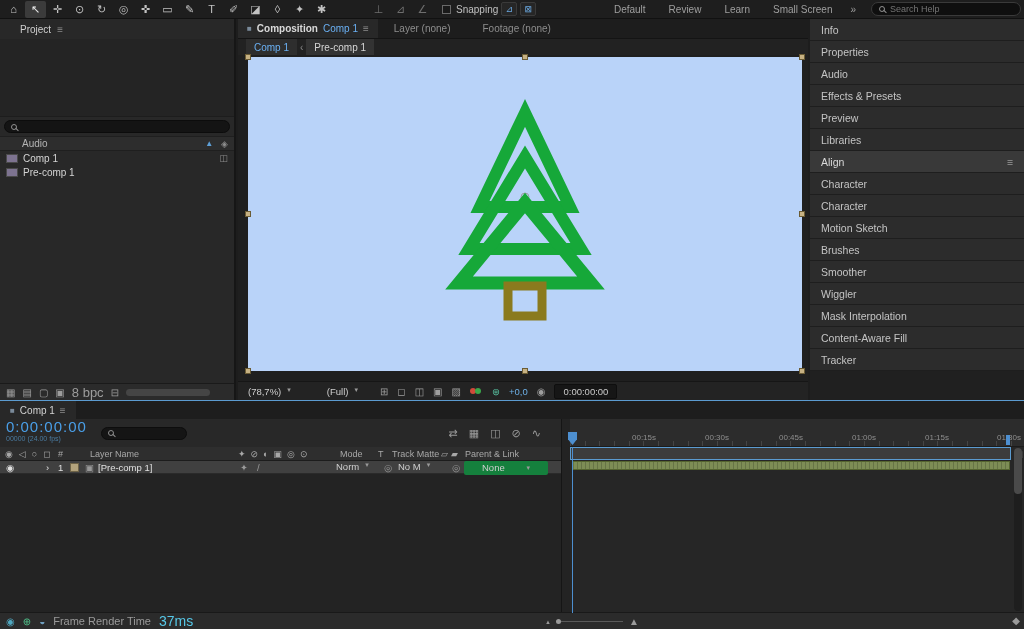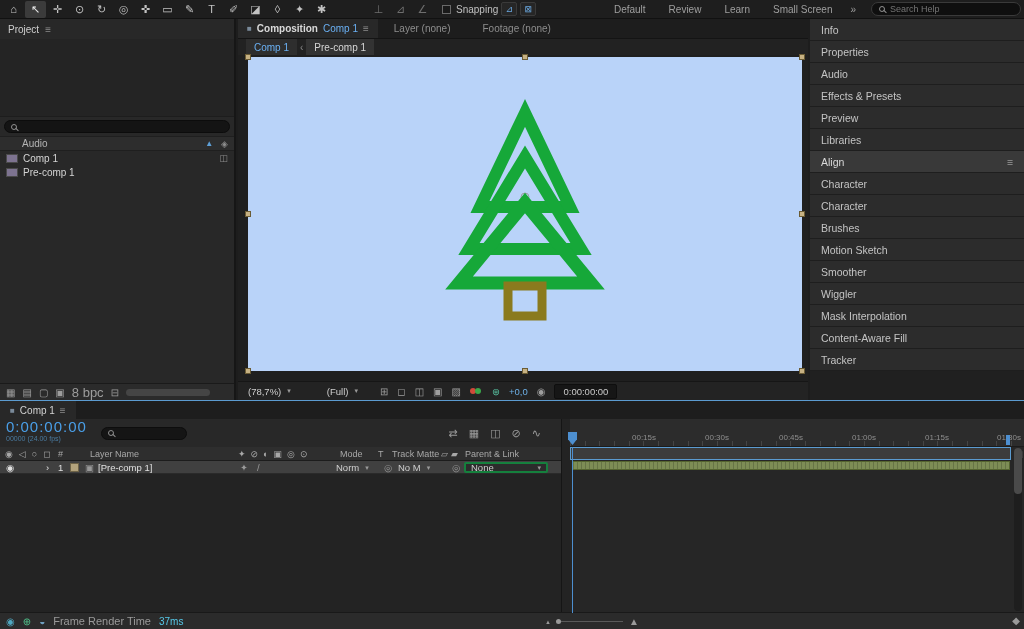--- a/index.html
+++ b/index.html
@@ -14,21 +14,21 @@
 .tool.active{background:#3b3b3b;color:#eee}
 .tool.dim{color:#6e6e6e}
 .chk{width:9px;height:9px;border:1px solid #6a6a6a;background:#1a1a1a;margin:0 4px 0 8px}
 .snapbtn{width:16px;height:14px;border:1px solid #3a3a3a;border-radius:2px;display:flex;align-items:center;justify-content:center;font-size:9px;color:#6aa8e0;margin-left:2px;background:#262626}
 .ws{color:#9f9f9f;font-size:10px;padding:0 11px}
 .searchbox{display:flex;align-items:center;gap:5px;background:#0f0f0f;border:1px solid #3a3a3a;border-radius:8px;height:14px;width:150px;padding:0 7px;margin-left:8px}
 .mag{width:6px;height:6px;border:1px solid #8f8f8f;border-radius:50%;position:relative;flex:0 0 auto}
 .mag::after{content:"";position:absolute;width:4px;height:1px;background:#8f8f8f;right:-3px;bottom:-1px;transform:rotate(45deg)}
 
 #project{position:absolute;left:0;top:19px;width:236px;height:381px;background:#282828;border-right:2px solid #161616}
-#project .phead{height:20px;display:flex;align-items:center;gap:6px;padding:0 8px;color:#cfcfcf}
+#project .phead{height:20px;display:flex;align-items:center;gap:6px;padding:0 20px;color:#cfcfcf}
 #project .preview{height:78px;background:#242424;border-bottom:1px solid #1d1d1d}
 #project .psearchrow{padding:3px 4px}
 #project .psearch{display:flex;align-items:center;gap:5px;background:#141414;border:1px solid #0c0c0c;border-radius:7px;height:13px;padding:0 6px}
 #project .namehdr{height:15px;background:#2d2d2d;border-top:1px solid #1f1f1f;border-bottom:1px solid #1f1f1f;display:flex;align-items:center;padding:0 6px;color:#b5b5b5}
 #project .prow{height:14px;display:flex;align-items:center;padding:0 6px;color:#d4d4d4}
 .projicon{width:12px;height:9px;background:#7d7390;border:1px solid #4a4a4a;margin-right:5px;flex:0 0 auto}
 #project .pfoot{position:absolute;left:0;bottom:0;width:100%;height:17px;background:#2b2b2b;border-top:1px solid #1a1a1a;display:flex;align-items:center;gap:7px;padding:0 6px;color:#9d9d9d}
 .pill{width:84px;height:7px;border-radius:4px;background:#454545}
 
 #comp{position:absolute;left:238px;top:19px;width:570px;height:381px;background:#212121}
@@ -61,38 +61,38 @@
 #tl-tc{line-height:12px}
 #tl-tc .big{font-size:15px;color:var(--timecode,#4a9fe8);letter-spacing:1px}
 #tl-tc .sub{font-size:7px;color:#4a7ba0}
 #tl-search{display:flex;align-items:center;gap:5px;background:#151515;border:1px solid #0d0d0d;border-radius:7px;height:13px;width:86px;padding:0 6px;margin-left:14px}
 #tl-ctlicons{margin-left:auto;display:flex;gap:11px;font-size:11px;color:#9a9a9a;padding-right:14px}
 #tl-hdr{position:relative;height:14px;background:#2e2e2e;border-bottom:1px solid #1c1c1c;font-size:9px;color:#a8a8a8}
 .th{position:absolute;top:0;height:14px;display:flex;align-items:center;gap:6px}
 #tl-layer{position:relative;height:13px;background:#404040;border-bottom:1px solid #2a2a2a;font-size:9.5px;color:#e0e0e0}
 .tl{position:absolute;top:0;height:13px;display:flex;align-items:center;gap:4px}
 .chipclr{width:9px;height:9px;background:#b3a37c;border:1px solid #6e6347}
-.dd{display:flex;align-items:center;gap:3px;color:#cfcfcf}
-.ddbox{display:flex;align-items:center;gap:3px;background:#2c2c2c;border:2px solid #15803d;border-radius:2px;padding:0 5px;height:11px;color:#cfcfcf}
+.dd{display:flex;align-items:flex-start;gap:3px;color:#cfcfcf}
+.ddbox{display:flex;align-items:center;gap:3px;background:#2c2c2c;border:7px solid #15803d;border-radius:2px;padding:0 11px;height:11px;color:#cfcfcf}
 #tl-right{position:absolute;left:570px;top:18px;right:0;height:194px;background:#262626}
 #ruler{position:absolute;left:0;top:0;right:0;height:28px;background:#2c2c2c;border-bottom:1px solid #1b1b1b}
 #ruler .ticks{position:absolute;left:0;right:10px;bottom:0;height:5px;background:repeating-linear-gradient(90deg,#454545 0 1px,transparent 1px 14.7px)}
 .rlabel{position:absolute;bottom:4px;width:30px;text-align:center;font-size:8px;color:#8f8f8f}
 #playhead-handle{position:absolute;left:-2px;top:13px;width:9px;height:13px;background:#4d8fd0;clip-path:polygon(0 0,100% 0,100% 55%,50% 100%,0 55%);z-index:5}
 #ruler-endmark{position:absolute;right:14px;top:16px;width:4px;height:10px;background:#4d8fd0}
 #workarea{position:absolute;left:0;top:28px;right:13px;height:13px;background:#3c3c3c;border:1px solid #5b9bd0}
 #greenbar{position:absolute;left:2px;top:42px;right:14px;height:9px;background:var(--layerbar,#7d8d55);border:1px solid #55652f;background-image:repeating-linear-gradient(90deg,rgba(0,0,0,.18) 0 1px,transparent 1px 4px)}
 #playline{position:absolute;left:2px;top:28px;bottom:0;width:1px;background:#4d8fd0;z-index:4}
 #vscroll{position:absolute;right:2px;top:29px;width:8px;bottom:2px;background:#1e1e1e;border-radius:4px}
 #vscroll .thumb{width:8px;height:46px;background:#4a4a4a;border-radius:4px}
 #markerbin{position:absolute;right:1px;top:30px;font-size:9px;color:#8a8a8a}
 #tl-bottom{position:absolute;left:0;bottom:0;width:100%;height:17px;background:#2b2b2b;border-top:1px solid #191919;display:flex;align-items:center;gap:8px;padding:0 6px}
 #tl-bottom .c1{color:#4fa7c0}#tl-bottom .c2{color:#4fc08a}#tl-bottom .c3{color:#6f9fc0}
 #renderlabel{color:#9a9a9a;font-size:11px}
-#rendervalue{color:#56c8e8;font-size:10px}
+#rendervalue{color:#56c8e8;font-size:14px}
 #zoomctl{position:absolute;left:545px;top:0;height:17px;display:flex;align-items:center;gap:6px}
 .mtn-s{font-size:6px;color:#9a9a9a}.mtn-l{font-size:10px;color:#9a9a9a}
 .ztrack{width:66px;height:1px;background:#5a5a5a;position:relative}
 .ztrack .zh{position:absolute;left:-1px;top:-2px;width:5px;height:5px;border-radius:50%;background:#9a9a9a}
 #tl-marker{position:absolute;right:4px;top:2px;font-size:10px;color:#9a9a9a}
 </style>
 </head>
 <body>
 
 <div id="app">
@@ -258,24 +258,24 @@
         <span>Align</span>
         <span style="color:#9a9a9a">≡</span>
       </div>
     <div class="side-item">
         <span>Character</span>
       </div>
     <div class="side-item">
         <span>Character</span>
       </div>
     <div class="side-item">
+        <span>Motion Sketch</span>
+      </div>
+    <div class="side-item">
         <span>Brushes</span>
-      </div>
-    <div class="side-item">
-        <span>Motion Sketch</span>
       </div>
     <div class="side-item">
         <span>Smoother</span>
       </div>
     <div class="side-item">
         <span>Wiggler</span>
       </div>
     <div class="side-item">
         <span>Mask Interpolation</span>
       </div>

